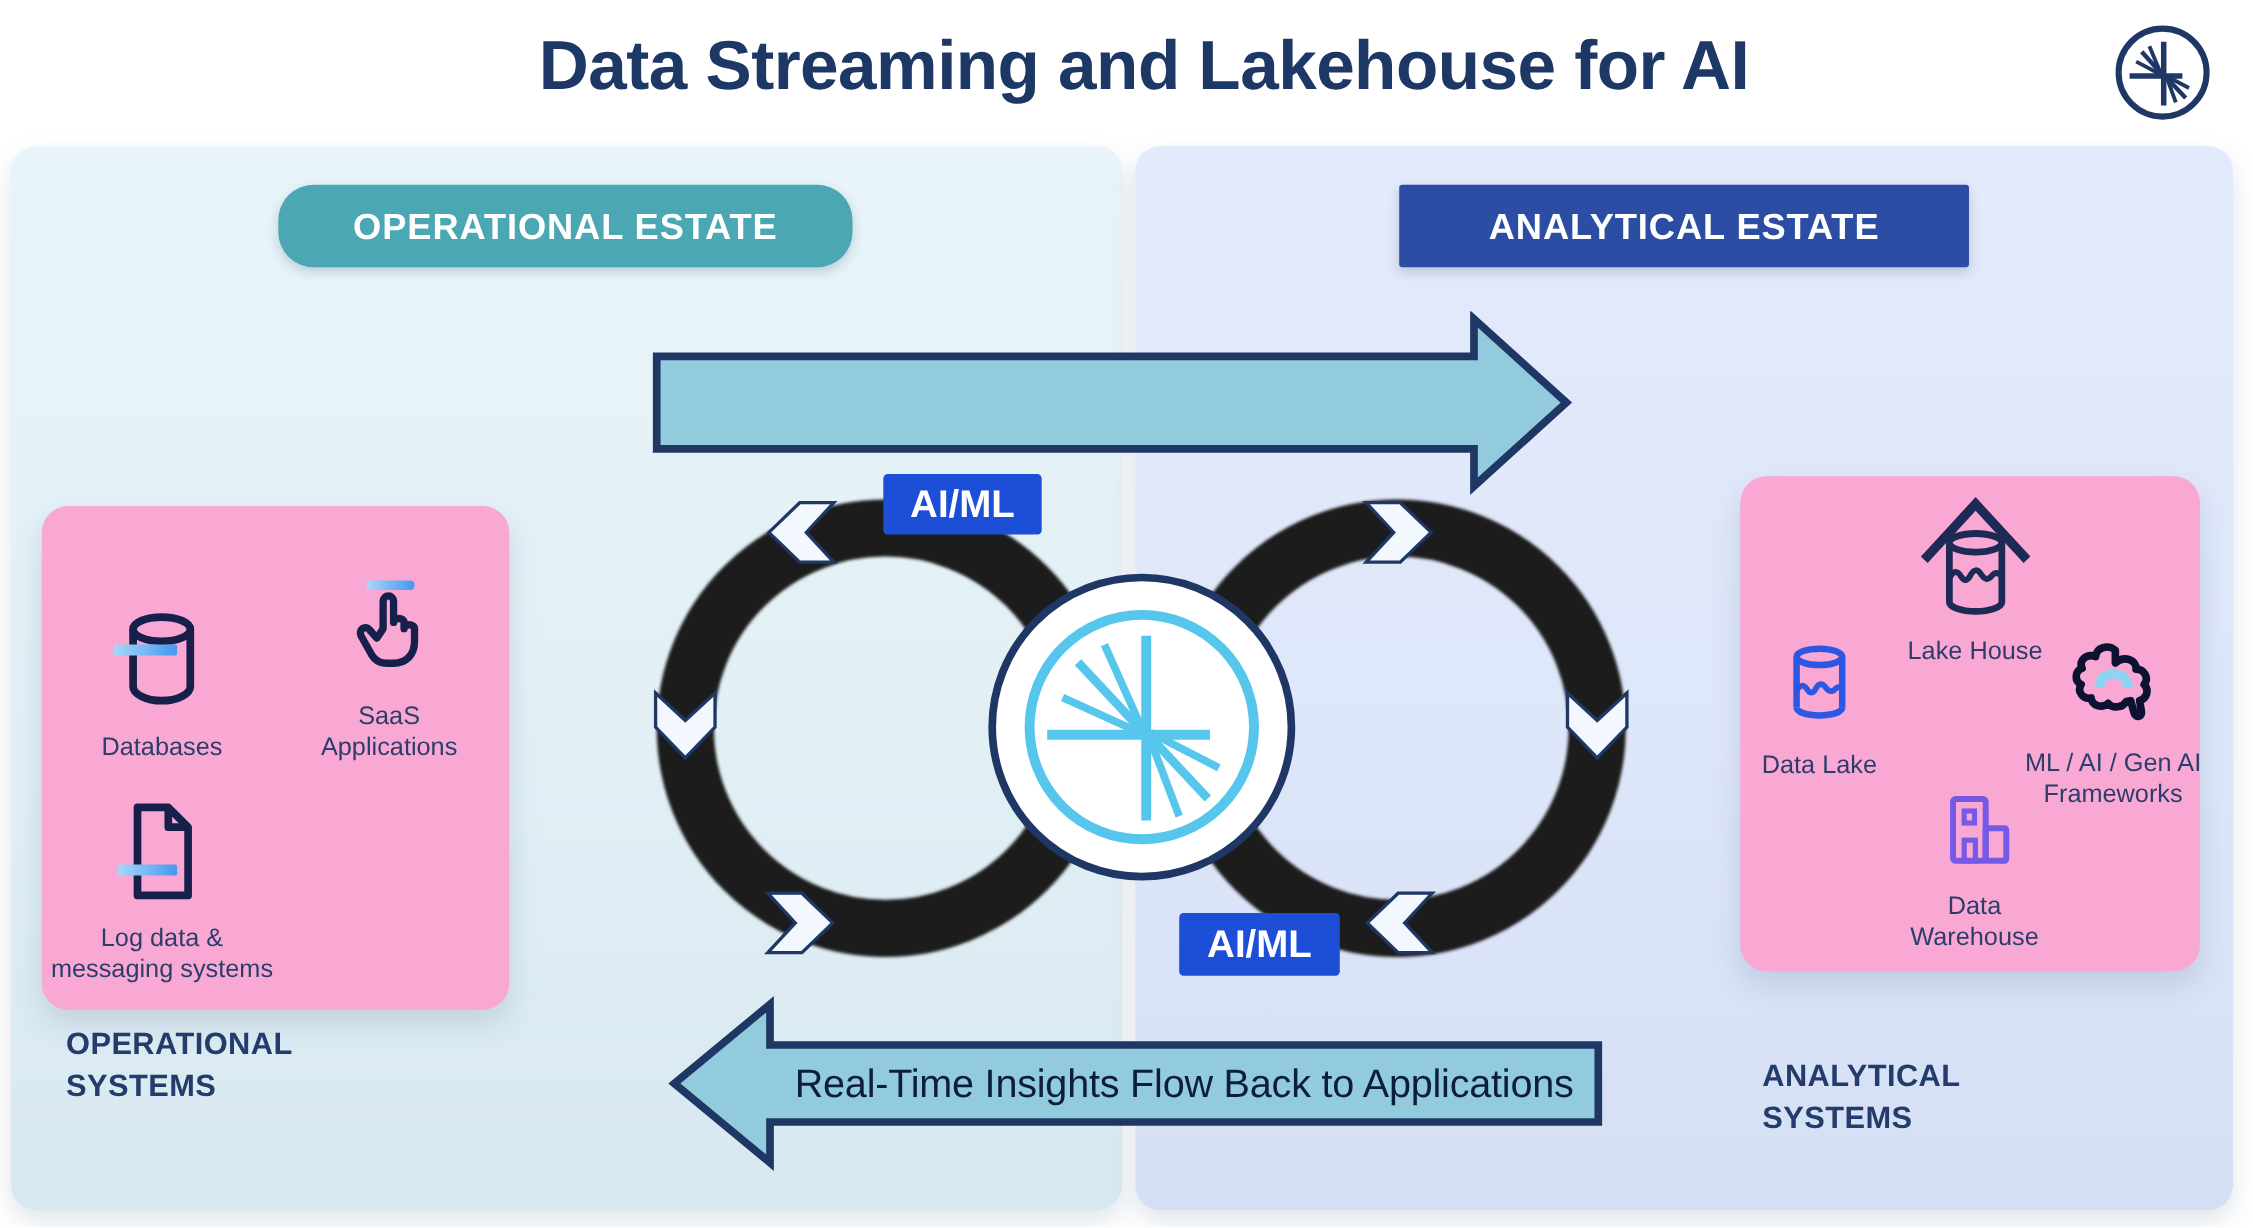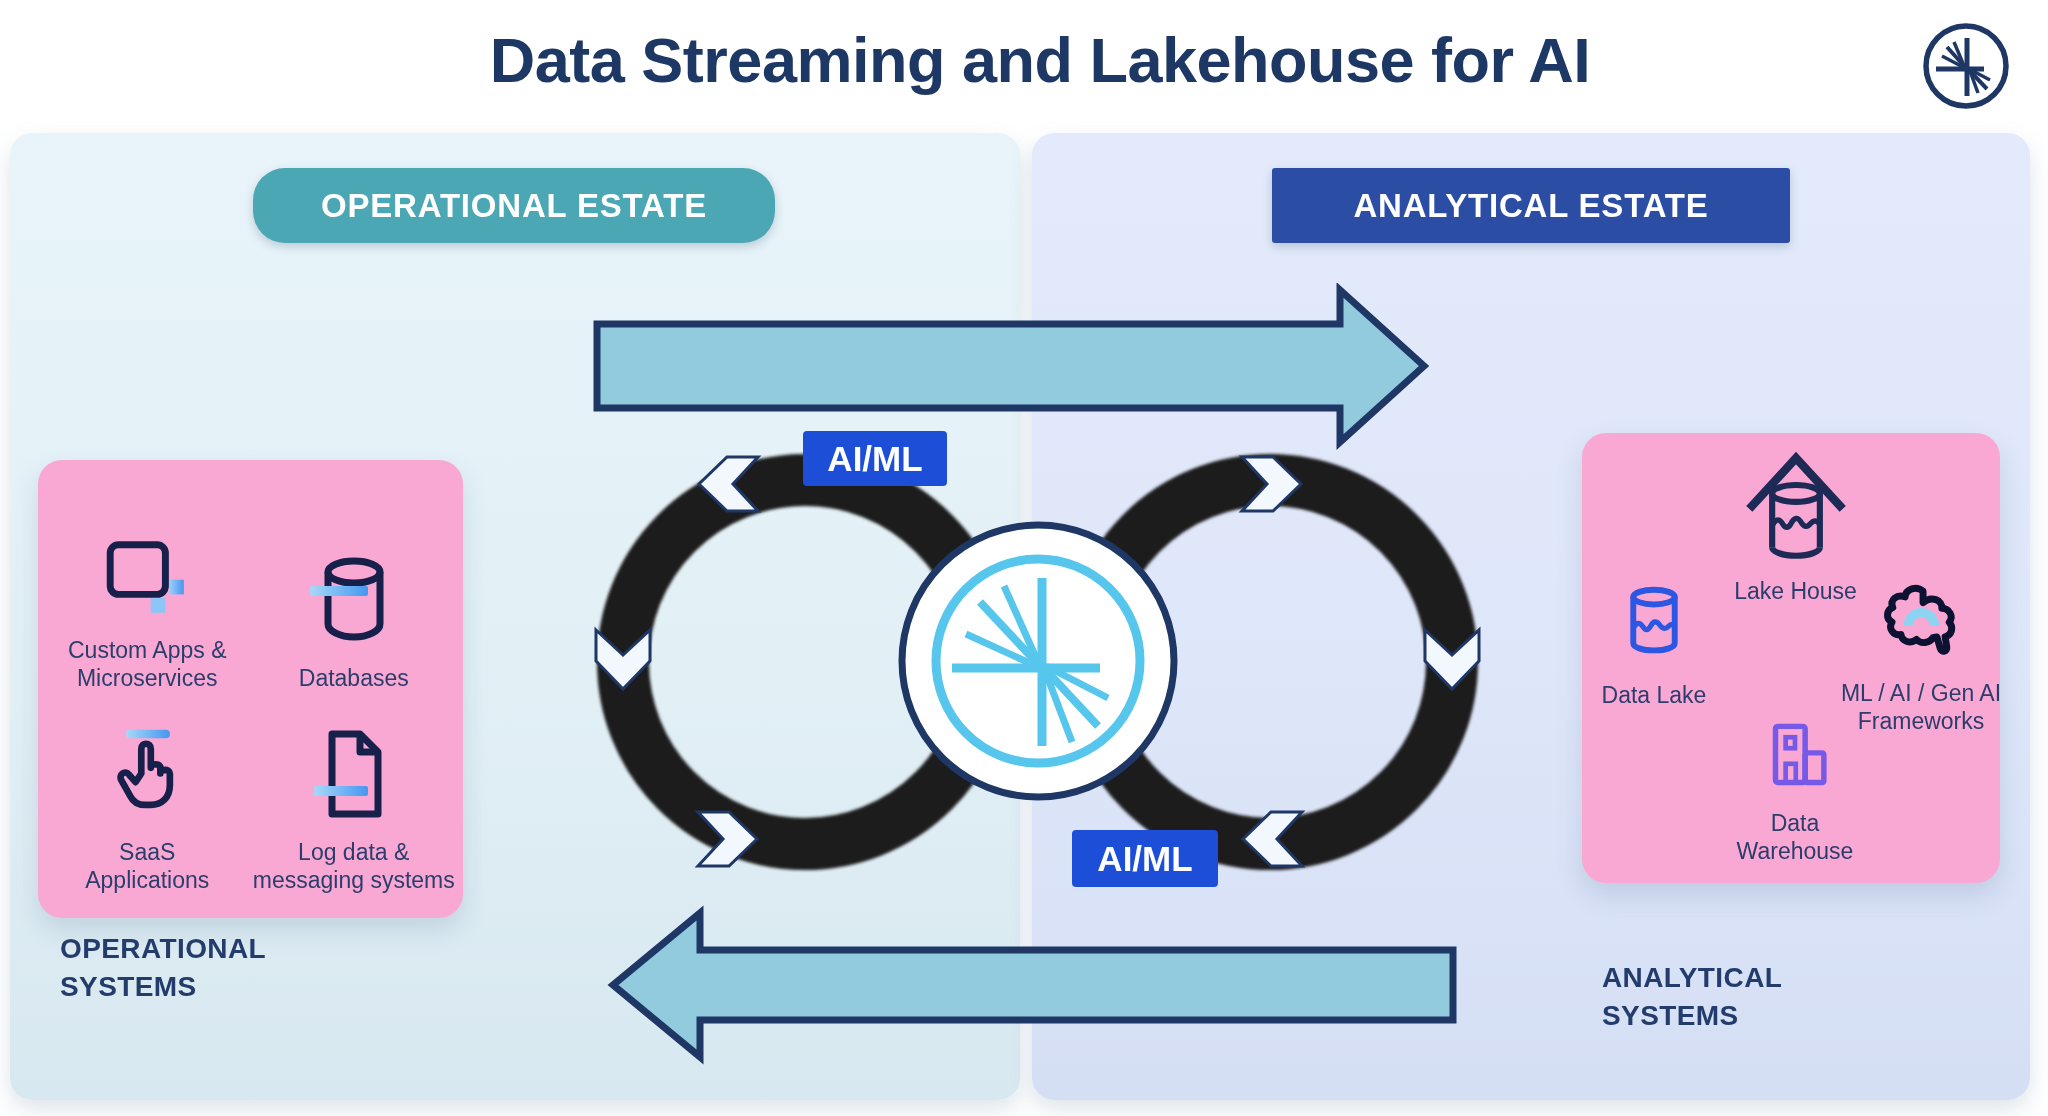--- a/index.html
+++ b/index.html
@@ -76,20 +76,21 @@
   <div class="estate estate-op">OPERATIONAL ESTATE</div>
   <div class="estate estate-an">ANALYTICAL ESTATE</div>
 
   <svg class="arrow-svg" style="left:590px;top:283px;" width="860" height="170" viewBox="0 0 860 170">
     <polygon points="7,41 750,41 750,7 834,83 750,159 750,125 7,125" fill="#92CBDE" stroke="#1E3765" stroke-width="7" stroke-linejoin="miter"></polygon>
   </svg>
 
   <svg class="arrow-svg" style="left:605px;top:905px;" width="855" height="160" viewBox="0 0 855 160">
     <polygon points="848,45 95,45 95,8 8,80 95,152 95,115 848,115" fill="#92CBDE" stroke="#1E3765" stroke-width="7" stroke-linejoin="miter"></polygon>
   </svg>
+  <div class="arrow-text at-bottom">Real-Time Insights Flow Back to Applications</div>
 
   <svg class="loop-svg" width="1000" height="480" viewBox="555 425 1000 480">
     <defs>
       <filter id="soft" x="-10%" y="-10%" width="120%" height="120%">
         <feGaussianBlur stdDeviation="1.6"></feGaussianBlur>
       </filter>
     </defs>
     <g filter="url(#soft)">
       <circle cx="805" cy="662" r="182" fill="none" stroke="#1B1B1B" stroke-width="52"></circle>
       <circle cx="1270" cy="662" r="182" fill="none" stroke="#1B1B1B" stroke-width="52"></circle>
@@ -116,37 +117,20 @@
         <line x1="1046" y1="666" x2="1108" y2="698" stroke-width="7"></line>
       </g>
     </g>
   </svg>
 
   <div class="aiml aiml-1">AI/ML</div>
   <div class="aiml aiml-2">AI/ML</div>
 
   <div class="card card-left">
     <div class="op-grid">
-      <div class="cell">
-        <div class="ic">
-          <svg width="104" height="92" viewBox="0 0 112 100">
-            <defs>
-              <linearGradient id="gsq" x1="0" y1="0" x2="1" y2="0">
-                <stop offset="0" stop-color="#9ED0F8"></stop>
-                  <stop offset="1" stop-color="#4597F0"></stop>
-              </linearGradient>
-            </defs>
-            <rect x="16" y="16" width="60" height="54" rx="9" fill="none" stroke="#16204A" stroke-width="7.5"></rect>
-            <rect x="80" y="54" width="16" height="16" fill="url(#gsq)"></rect>
-            <rect x="60" y="74" width="16" height="16" fill="#8CC6F7"></rect>
-          </svg>
-        </div>
-        <div class="item-label">Custom Apps &amp;
-Microservices</div>
-      </div>
       <div class="cell">
         <div class="ic">
           <svg width="100" height="100" viewBox="0 0 100 100">
             <defs>
               <linearGradient id="gbar" x1="0" y1="0" x2="1" y2="0">
                 <stop offset="0" stop-color="#A8D8F8"></stop>
                   <stop offset="1" stop-color="#4597F0"></stop>
               </linearGradient>
             </defs>
             <path d="M24 22 v52 c0 7 12 13 26 13 s26 -6 26 -13 v-52" fill="none" stroke="#16204A" stroke-width="7"></path>

